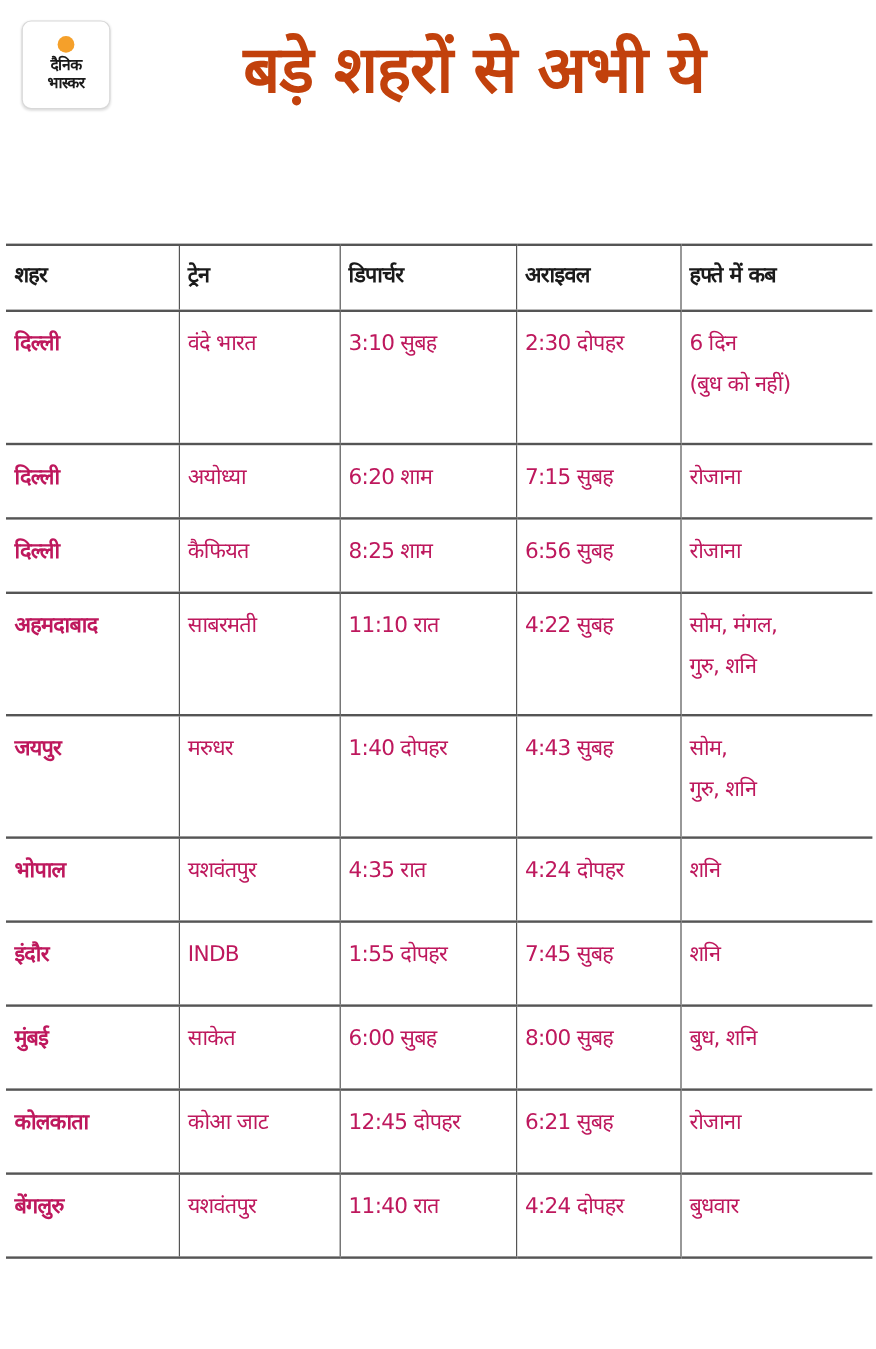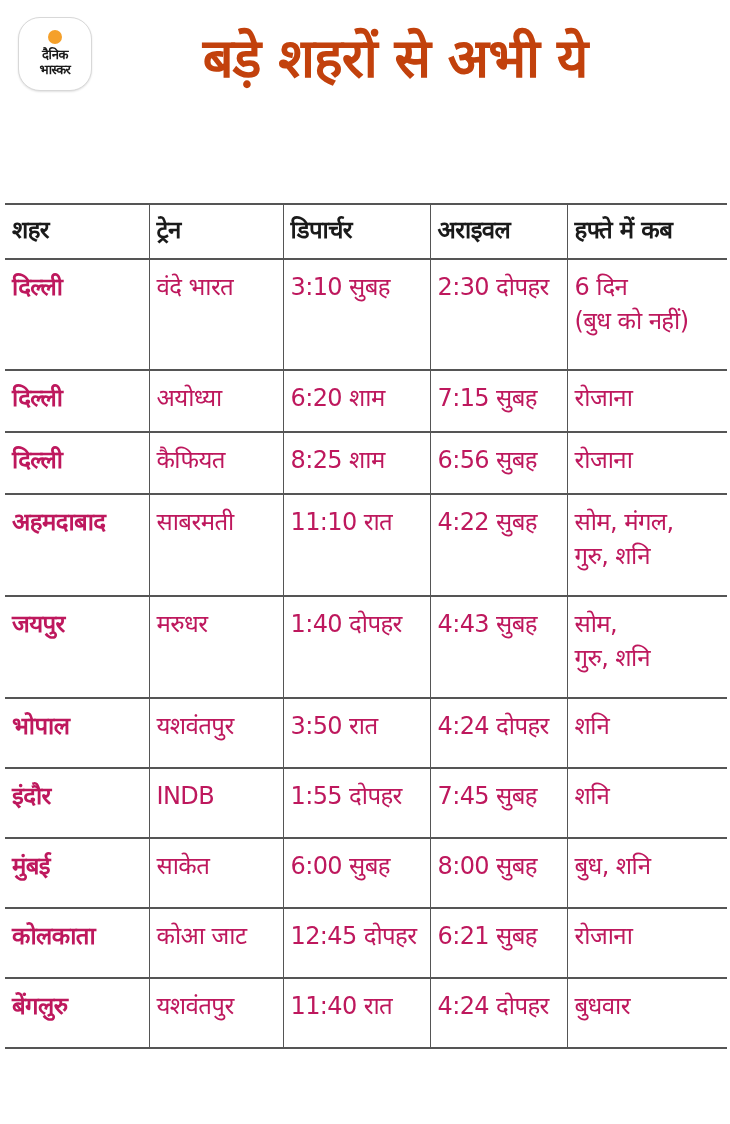--- a/index.html
+++ b/index.html
@@ -1,21 +1,21 @@
 <!DOCTYPE html>
 <html><head>
 <meta charset="utf-8">
 <style>
   * { box-sizing: border-box; margin: 0; padding: 0; }
   html, body { width: 730px; height: 1124px; background: #ffffff; overflow: hidden; }
   body { position: relative; font-family: "DejaVu Sans", "Liberation Sans", sans-serif; color: #1a1a1a; }
 
   .logo {
     position: absolute; left: 18px; top: 17px; width: 74px; height: 74px;
-    border: 1px solid #d8d8d8; border-radius: 22px; background: #fff;
+    border: 1px solid #d8d8d8; border-radius: 8px; background: #fff;
     box-shadow: 0 1px 2px rgba(0,0,0,0.12);
     display: flex; flex-direction: column; align-items: center; justify-content: flex-start;
     padding-top: 12px;
   }
   .logo .sun { width: 14px; height: 14px; border-radius: 50%; background: #f5a02a; margin-bottom: 3px; }
   .logo .line { font-size: 13px; font-weight: bold; line-height: 15px; color: #1a1a1a; letter-spacing: -0.5px; }
 
   .headline {
     position: absolute; left: 100px; top: 20px; width: 590px;
     text-align: center; font-size: 54px; font-weight: bold; line-height: 78px; color: #c2410c;
@@ -25,21 +25,21 @@
   table {
     position: absolute; left: 5px; top: 203px; width: 722px;
     border-collapse: collapse; table-layout: fixed;
   }
   col.c1 { width: 144px; } col.c2 { width: 134px; } col.c3 { width: 147px; } col.c4 { width: 137px; } col.c5 { width: 160px; }
   th, td {
     border-top: 2px solid #555; border-bottom: 2px solid #555;
     border-left: 1.5px solid #555;
     text-align: left; vertical-align: top;
     padding: 10px 4px 8px 7px;
-    font-size: 24px; line-height: 34px; white-space: nowrap; overflow: hidden;
+    font-size: 18px; line-height: 34px; white-space: nowrap; overflow: hidden;
     letter-spacing: -0.6px;
   }
   th:first-child, td:first-child { border-left: none; }
   th { font-weight: bold; height: 55px; padding-top: 8px; }
   td.city { font-weight: bold; }
   td { color: #be185d; }
   tr.r0 td { height: 111px; }
   tr.r1 td, tr.r2 td { height: 62px; }
   tr.r3 td, tr.r4 td, tr.r5 td { height: 102px; }
   tr.r6 td, tr.r7 td, tr.r8 td, tr.r9 td, tr.r10 td { height: 70px; }
@@ -121,21 +121,21 @@
         <td>1:40 दोपहर</td>
         <td>4:43 सुबह</td>
         <td class="days">
           <span>सोम,</span>
           <span>गुरु, शनि</span>
         </td>
       </tr>
       <tr class="r6">
         <td class="city">भोपाल</td>
         <td>यशवंतपुर</td>
-        <td>3:50 रात</td>
+        <td>4:35 रात</td>
         <td>4:24 दोपहर</td>
         <td class="days">
           <span>शनि</span>
         </td>
       </tr>
       <tr class="r7">
         <td class="city">इंदौर</td>
         <td>INDB</td>
         <td>1:55 दोपहर</td>
         <td>7:45 सुबह</td>

